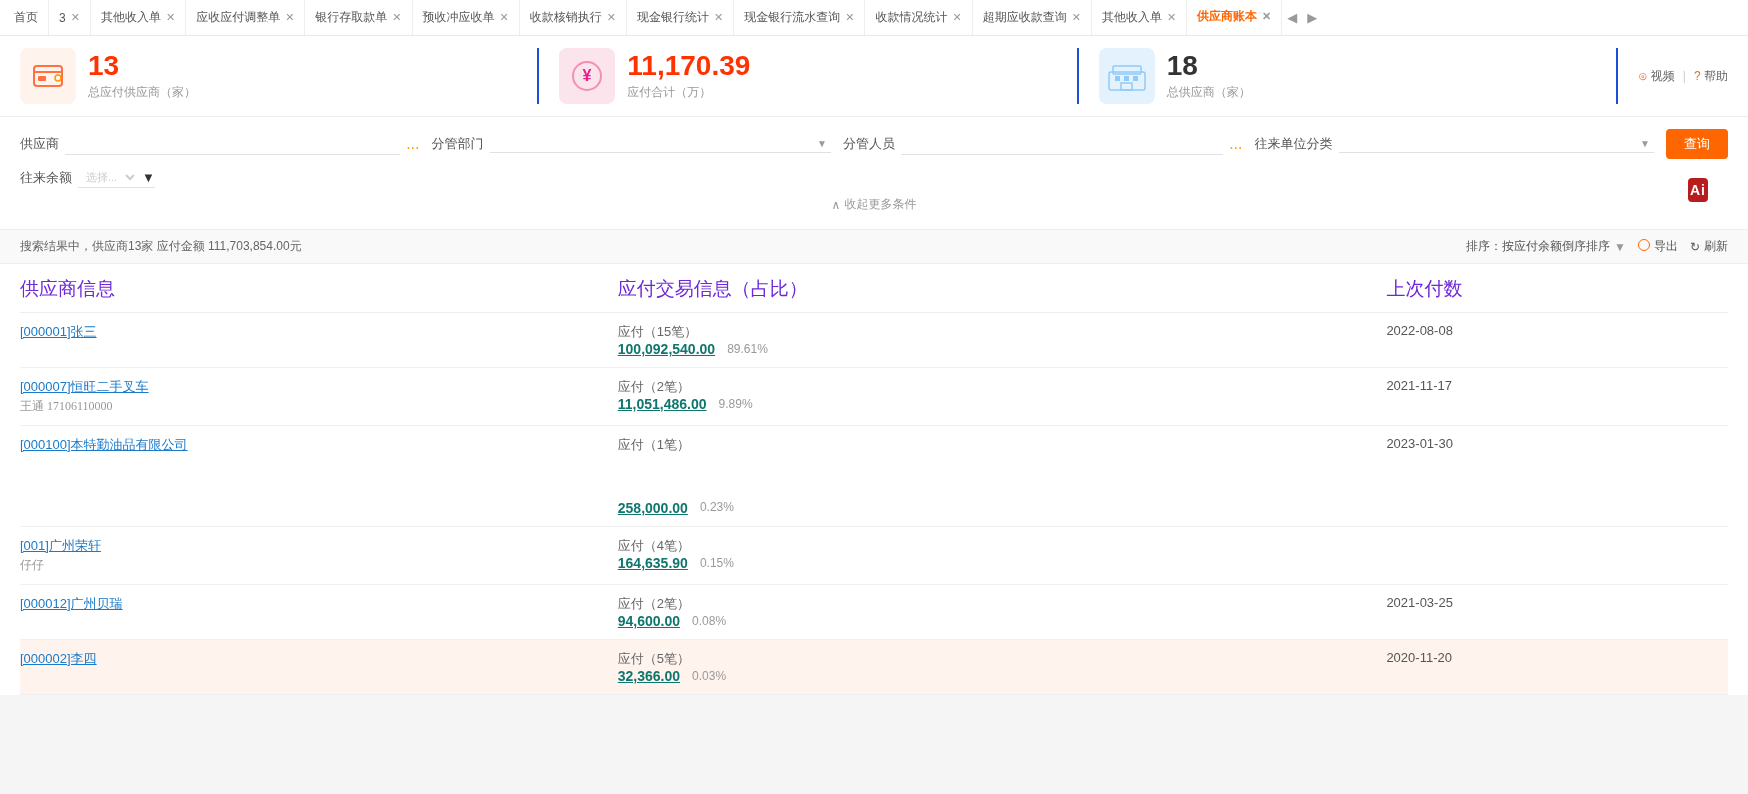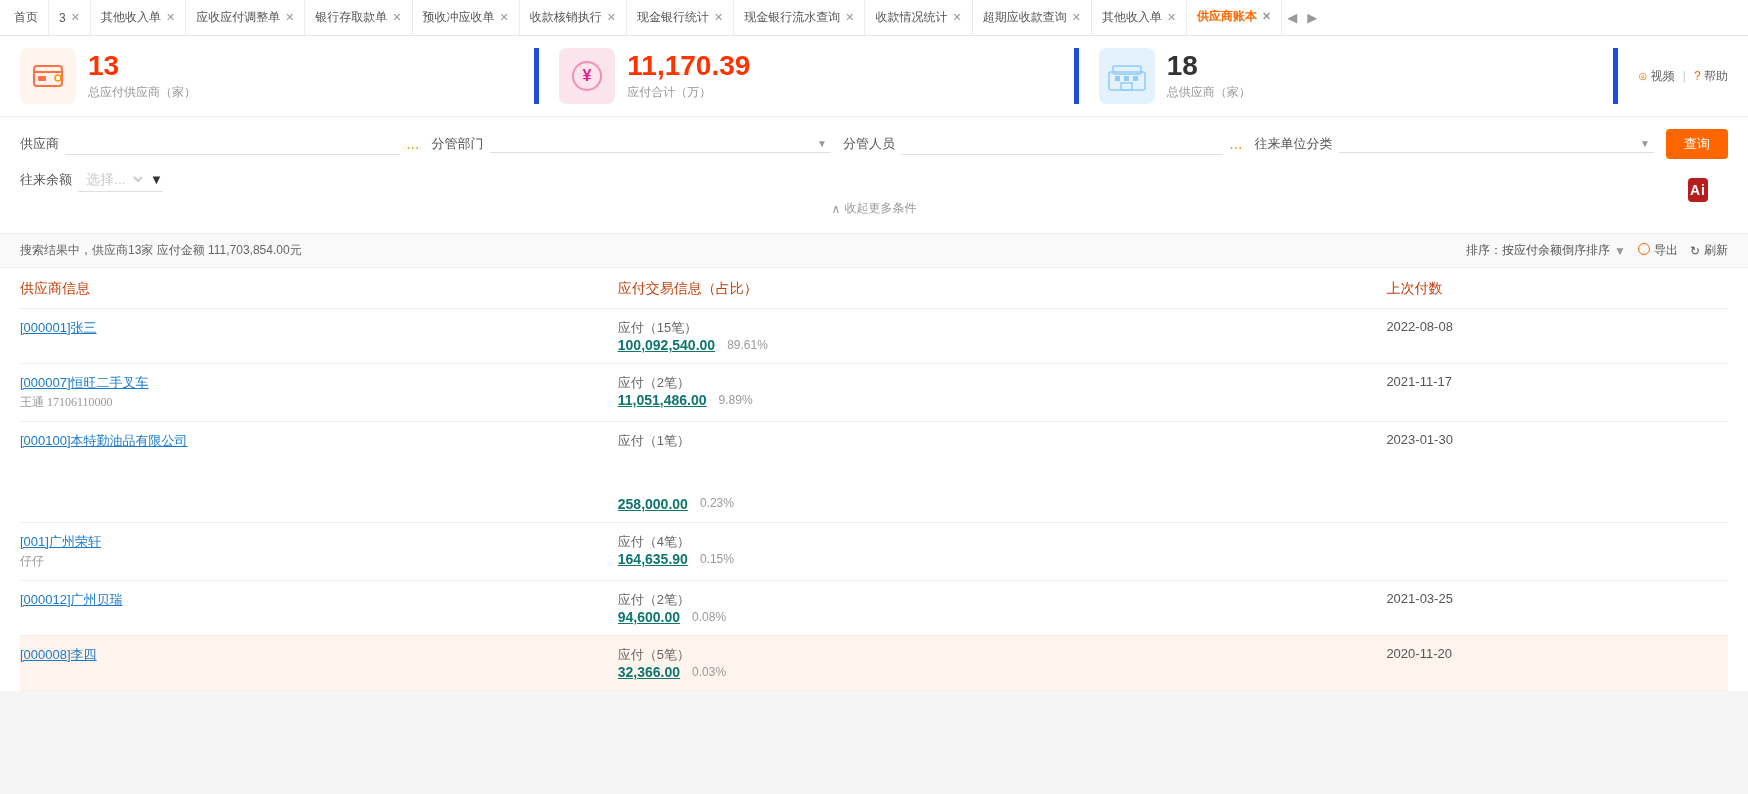--- a/index.html
+++ b/index.html
@@ -49,21 +49,21 @@
       display: flex;
       background: #fff;
       padding: 12px 20px;
       border-bottom: 1px solid #eee;
       align-items: center;
     }
     .stat-block {
       display: flex;
       align-items: center;
       flex: 1;
-      border-right: 5px solid #1d4ed8;
+      border-right: 2px solid #1d4ed8;
       padding: 0 20px;
     }
     .stat-block:first-child { padding-left: 0; }
     .stat-block:last-child { border-right: none; }
     .stat-icon {
       width: 56px;
       height: 56px;
       margin-right: 12px;
       border-radius: 8px;
       display: flex;
@@ -174,21 +174,21 @@
       flex: 1;
       display: flex;
       align-items: center;
       border-bottom: 1px solid #e0e0e0;
       gap: 4px;
     }
     .filter-select {
       flex: 1;
       border: none;
       outline: none;
-      font-size: 14px;
+      font-size: 11px;
       background: transparent;
       color: #ccc;
       padding: 3px 4px;
     }
 
     
     .result-bar {
       background: #f9f9f9;
       padding: 8px 20px;
       display: flex;
@@ -236,22 +236,22 @@
     }
     .data-table {
       width: 100%;
       border-collapse: collapse;
     }
     .data-table thead tr {
       border-bottom: 1px solid #eee;
     }
     .data-table thead th {
       padding: 12px 8px 10px 0;
-      font-size: 14px;
-      color: #c2410c;
+      font-size: 19px;
+      color: #6d28d9;
       font-weight: normal;
       text-align: left;
     }
     .data-table tbody tr {
       border-bottom: 1px solid #f0f0f0;
     }
     .data-table tbody tr.highlighted { background: #fff3ed; }
     .data-table tbody td {
       padding: 10px 8px 10px 0;
       vertical-align: top;
@@ -530,21 +530,21 @@
           <td>
             <div class="payable-count">应付（2笔）</div>
             <div style="display: flex; align-items: center;">
               <span class="payable-amount">94,600.00</span>
               <span class="payable-percent">0.08%</span>
             </div>
           </td>
           <td><span class="last-pay-date">2021-03-25</span></td>
         </tr>
         <tr class="highlighted">
-          <td><a class="supplier-link">[000008]李四</a></td>
+          <td><a class="supplier-link">[000002]李四</a></td>
           <td>
             <div class="payable-count">应付（5笔）</div>
             <div style="display: flex; align-items: center;">
               <span class="payable-amount">32,366.00</span>
               <span class="payable-percent">0.03%</span>
             </div>
           </td>
           <td><span class="last-pay-date">2020-11-20</span></td>
         </tr>
       </tbody>

